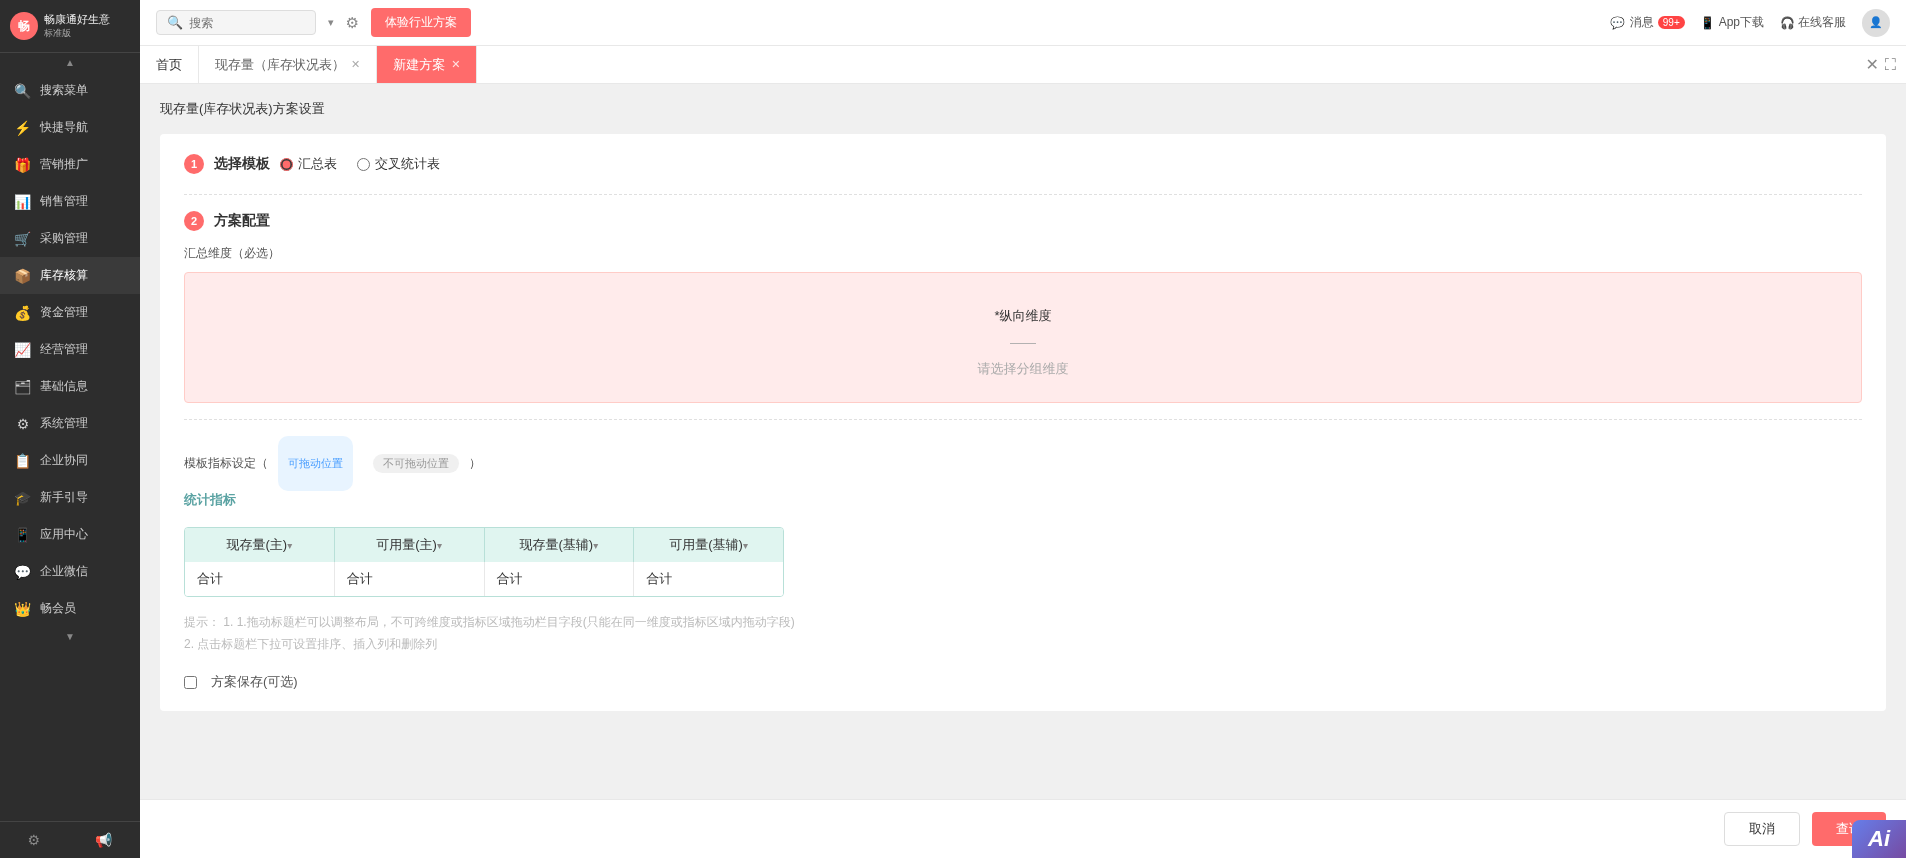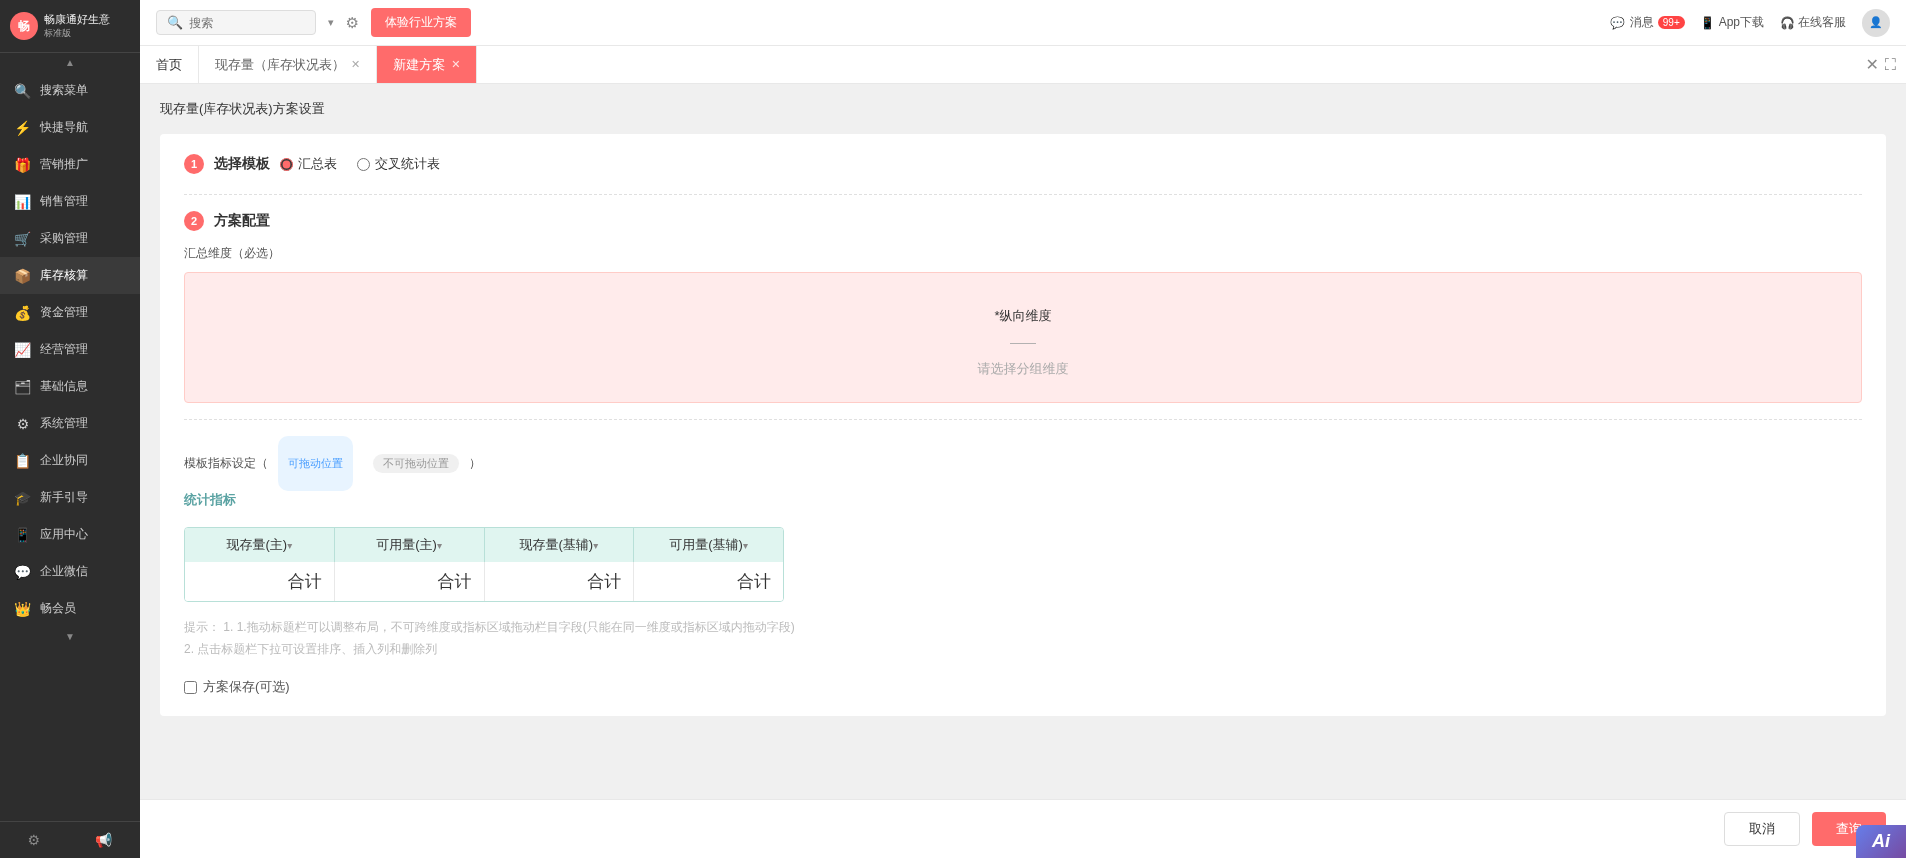--- a/index.html
+++ b/index.html
@@ -215,32 +215,32 @@
     }
     .indicator-col {
       flex: 1; display: flex; align-items: center; justify-content: center;
       padding: 8px 12px; border-right: 1px solid #b8e0d8;
       font-size: 13px; color: #333; cursor: pointer;
     }
     .indicator-col:last-child { border-right: none; }
     .indicator-col .chevron { color: #888; font-size: 10px; }
     .indicator-table-body { display: flex; background: #fff; }
     .indicator-cell {
-      flex: 1; text-align: right; padding: 8px 12px;
-      border-right: 1px solid #e8e8e8; font-size: 17px; color: #333;
+      flex: 1; text-align: left; padding: 8px 12px;
+      border-right: 1px solid #e8e8e8; font-size: 13px; color: #333;
     }
     .indicator-cell:last-child { border-right: none; }
 
     
     .tips { margin-top: 16px; }
     .tip-item { font-size: 12px; color: #bbb; margin-bottom: 4px; line-height: 1.5; }
 
     
     .save-option {
-      display: flex; align-items: center; gap: 6px;
+      display: flex; align-items: center; gap: 14px;
       margin-top: 16px; font-size: 13px; color: #555;
     }
 
     
     .footer {
       background: #fff;
       border-top: 1px solid #e8e8e8;
       padding: 12px 20px;
       display: flex;
       justify-content: flex-end;
@@ -255,21 +255,21 @@
       background: #ff6b6b; border: none; color: #fff;
       padding: 7px 24px; border-radius: 4px; cursor: pointer; font-size: 13px;
     }
 
     
     .ai-badge {
       position: fixed; bottom: 0; right: 0;
       background: linear-gradient(135deg, #667eea 0%, #764ba2 100%);
       color: white; padding: 6px 16px;
       border-radius: 8px 0 0 0;
-      font-size: 18px; font-weight: bold; font-style: italic;
+      font-size: 22px; font-weight: bold; font-style: italic;
       cursor: pointer;
     }
 
     
     .sidebar::-webkit-scrollbar { width: 4px; }
     .sidebar::-webkit-scrollbar-thumb { background: #555; }
     .content::-webkit-scrollbar { width: 6px; }
     .content::-webkit-scrollbar-thumb { background: #ccc; }
   </style>
 </head>

